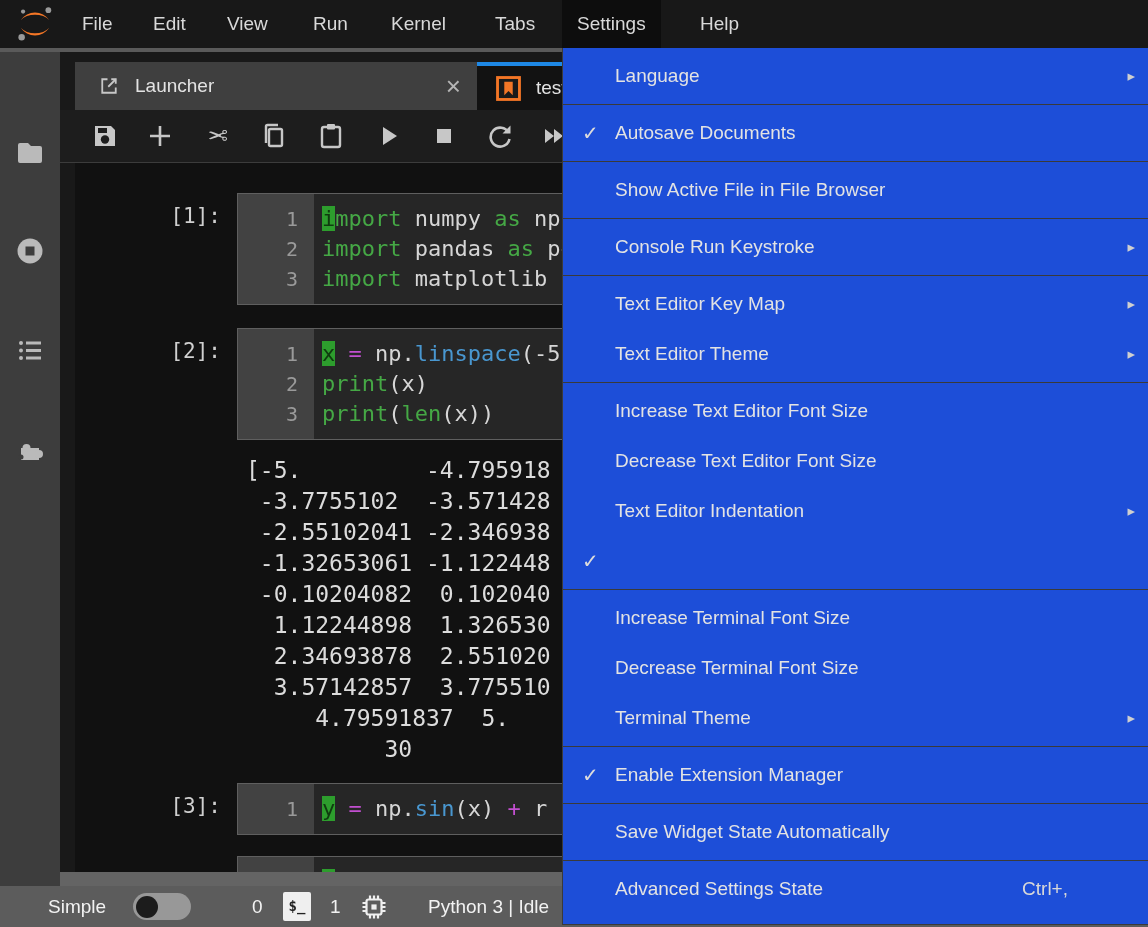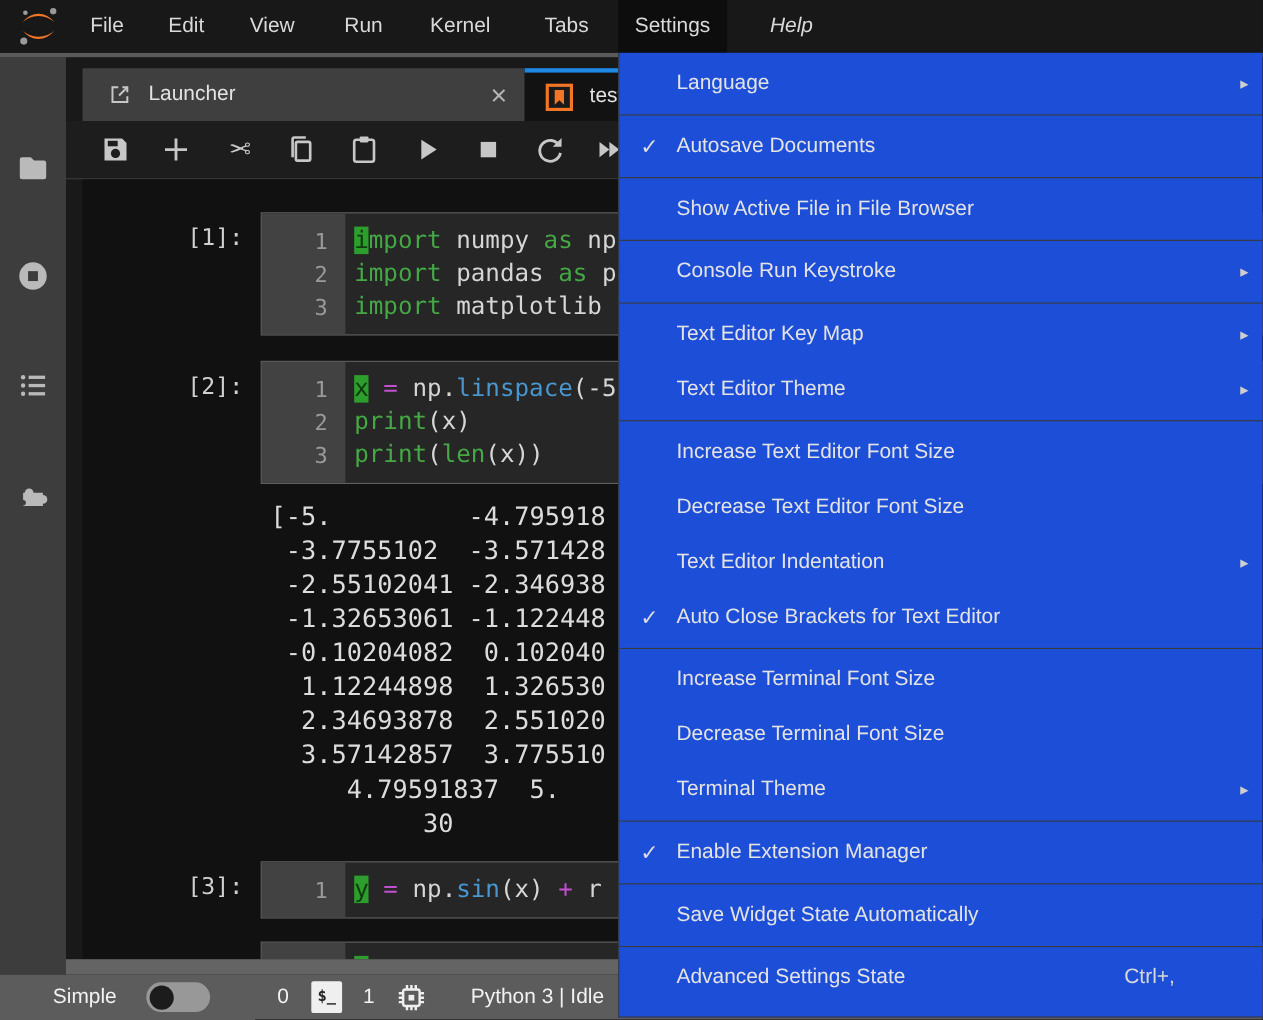--- a/index.html
+++ b/index.html
@@ -95,21 +95,21 @@
       <circle cx="36" cy="7.5" r="3" fill="#9a9a9a"></circle>
       <circle cx="8" cy="36" r="3.4" fill="#9a9a9a"></circle>
     </svg>
   <div class="mb-item" style="left: 67px;">File</div>
       <div class="mb-item" style="left: 138px;">Edit</div>
       <div class="mb-item" style="left: 212px;">View</div>
       <div class="mb-item" style="left: 298px;">Run</div>
       <div class="mb-item" style="left: 376px;">Kernel</div>
       <div class="mb-item" style="left: 480px;">Tabs</div>
       <div class="mb-item active" style="left: 562px;">Settings</div>
-      <div class="mb-item" style="left: 685px; font-style: italic;">Help</div>
+      <div class="mb-item" style="left: 685px;">Help</div>
     </div>
   <div id="topborder"></div>
 
   <div id="sidebar">
       <div class="sb-icon" style="top: 84px;">
         <svg viewBox="0 0 32 32" style="width: 100%; height: 100%; display: block;">
           <path d="M4 9a2 2 0 0 1 2-2h8l3 3h9a2 2 0 0 1 2 2v13a2 2 0 0 1-2 2H6a2 2 0 0 1-2-2z" fill="#bababa"></path>
         </svg>
       </div>
       <div class="sb-icon" style="top: 183px;">
@@ -343,21 +343,20 @@
       </div>
       <div class="menu-item">
         <span>Decrease Text Editor Font Size</span>
       </div>
       <div class="menu-item">
         <span>Text Editor Indentation</span>
         <span class="menu-arrow">▸</span>
       </div>
       <div class="menu-item">
         <span class="menu-check">✓</span>
-        <span>Auto Close Brackets for Text Editor</span>
       </div>
       <div class="menu-sep"></div>
       <div class="menu-item">
         <span>Increase Terminal Font Size</span>
       </div>
       <div class="menu-item">
         <span>Decrease Terminal Font Size</span>
       </div>
       <div class="menu-item">
         <span>Terminal Theme</span>

